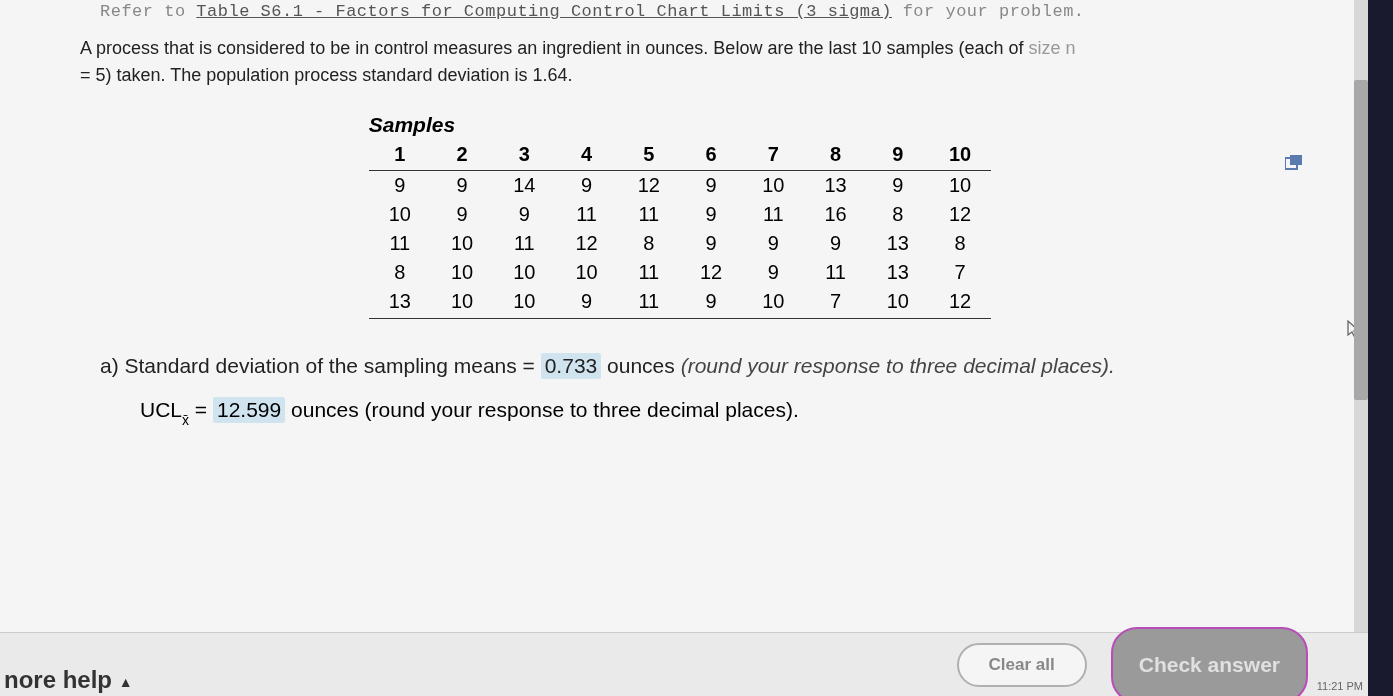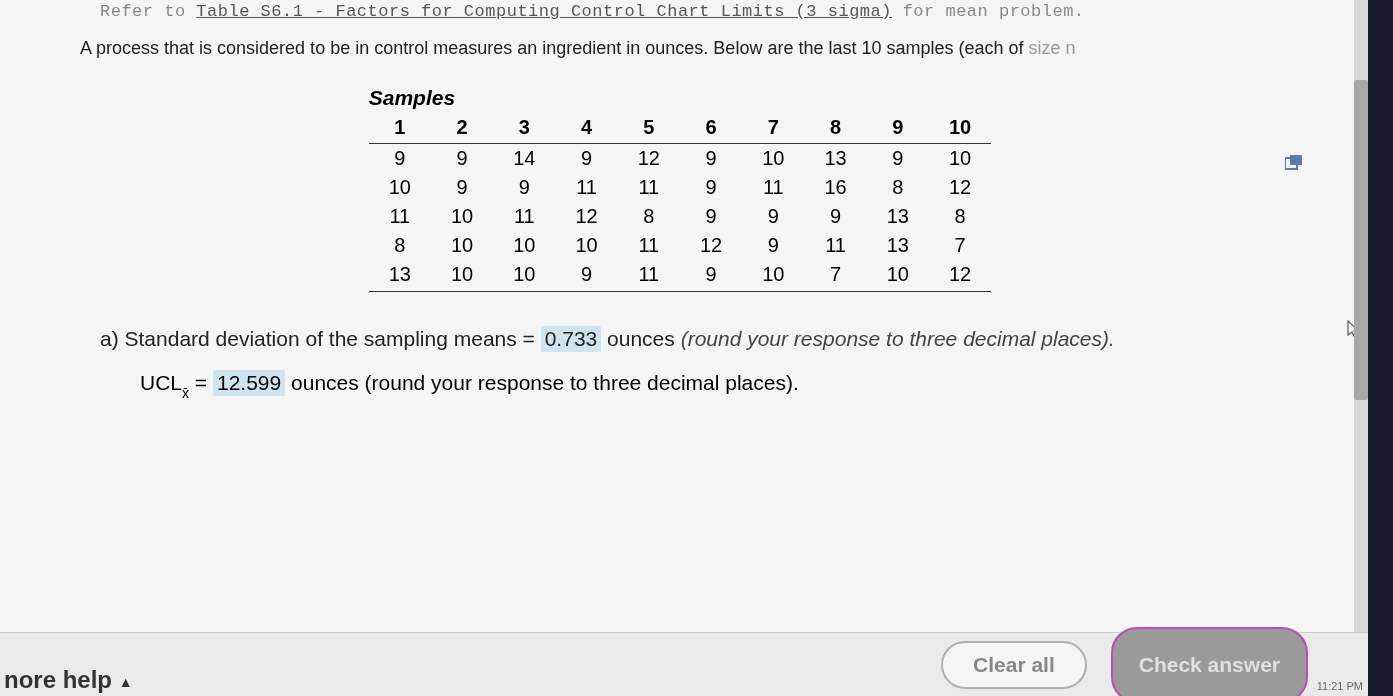--- a/index.html
+++ b/index.html
@@ -158,21 +158,21 @@
     }
     .footer-buttons {
       display: flex;
       gap: 24px;
       align-items: center;
     }
     .btn-clear {
       border: 2px solid #b0b0b0;
       background: #f5f5f5;
       color: #888;
-      font-size: 21px;
+      font-size: 17px;
       font-weight: bold;
       padding: 10px 30px;
       border-radius: 26px;
       cursor: pointer;
     }
     .btn-check {
       border: 2px solid #b84db8;
       background: #9a9a9a;
       color: #e0e0e0;
       font-size: 21px;
@@ -194,25 +194,26 @@
       top: 320px;
       font-size: 18px;
       color: #555;
     }
   </style>
 </head>
 <body>
 
 <div class="content">
   <div class="top-cut">
-    <span>Refer to </span><span class="link">Table S6.1 - Factors for Computing Control Chart Limits (3 sigma)</span><span> for mean problem.</span>
+    <span>Refer to </span><span class="link">Table S6.1 - Factors for Computing Control Chart Limits (3 sigma)</span><span> for your problem.</span>
   </div>
 
   <div class="problem-text">
     <span>A process that is considered to be in control measures an ingredient in ounces. Below are the last 10 samples (each of </span><span class="faded">size n</span><br>
+    <span>= 5) taken. The population process standard deviation is 1.64.</span>
   </div>
 
   <div class="popout-icon">
     <svg width="18" height="15" viewBox="0 0 18 15">
         <rect x="0" y="3" width="12" height="11" fill="none" stroke="#5b7bb0" stroke-width="2"></rect>
         <rect x="5" y="0" width="12" height="10" fill="#5b7bb0"></rect>
       </svg>
   </div>
 
   <div class="table-wrap">

